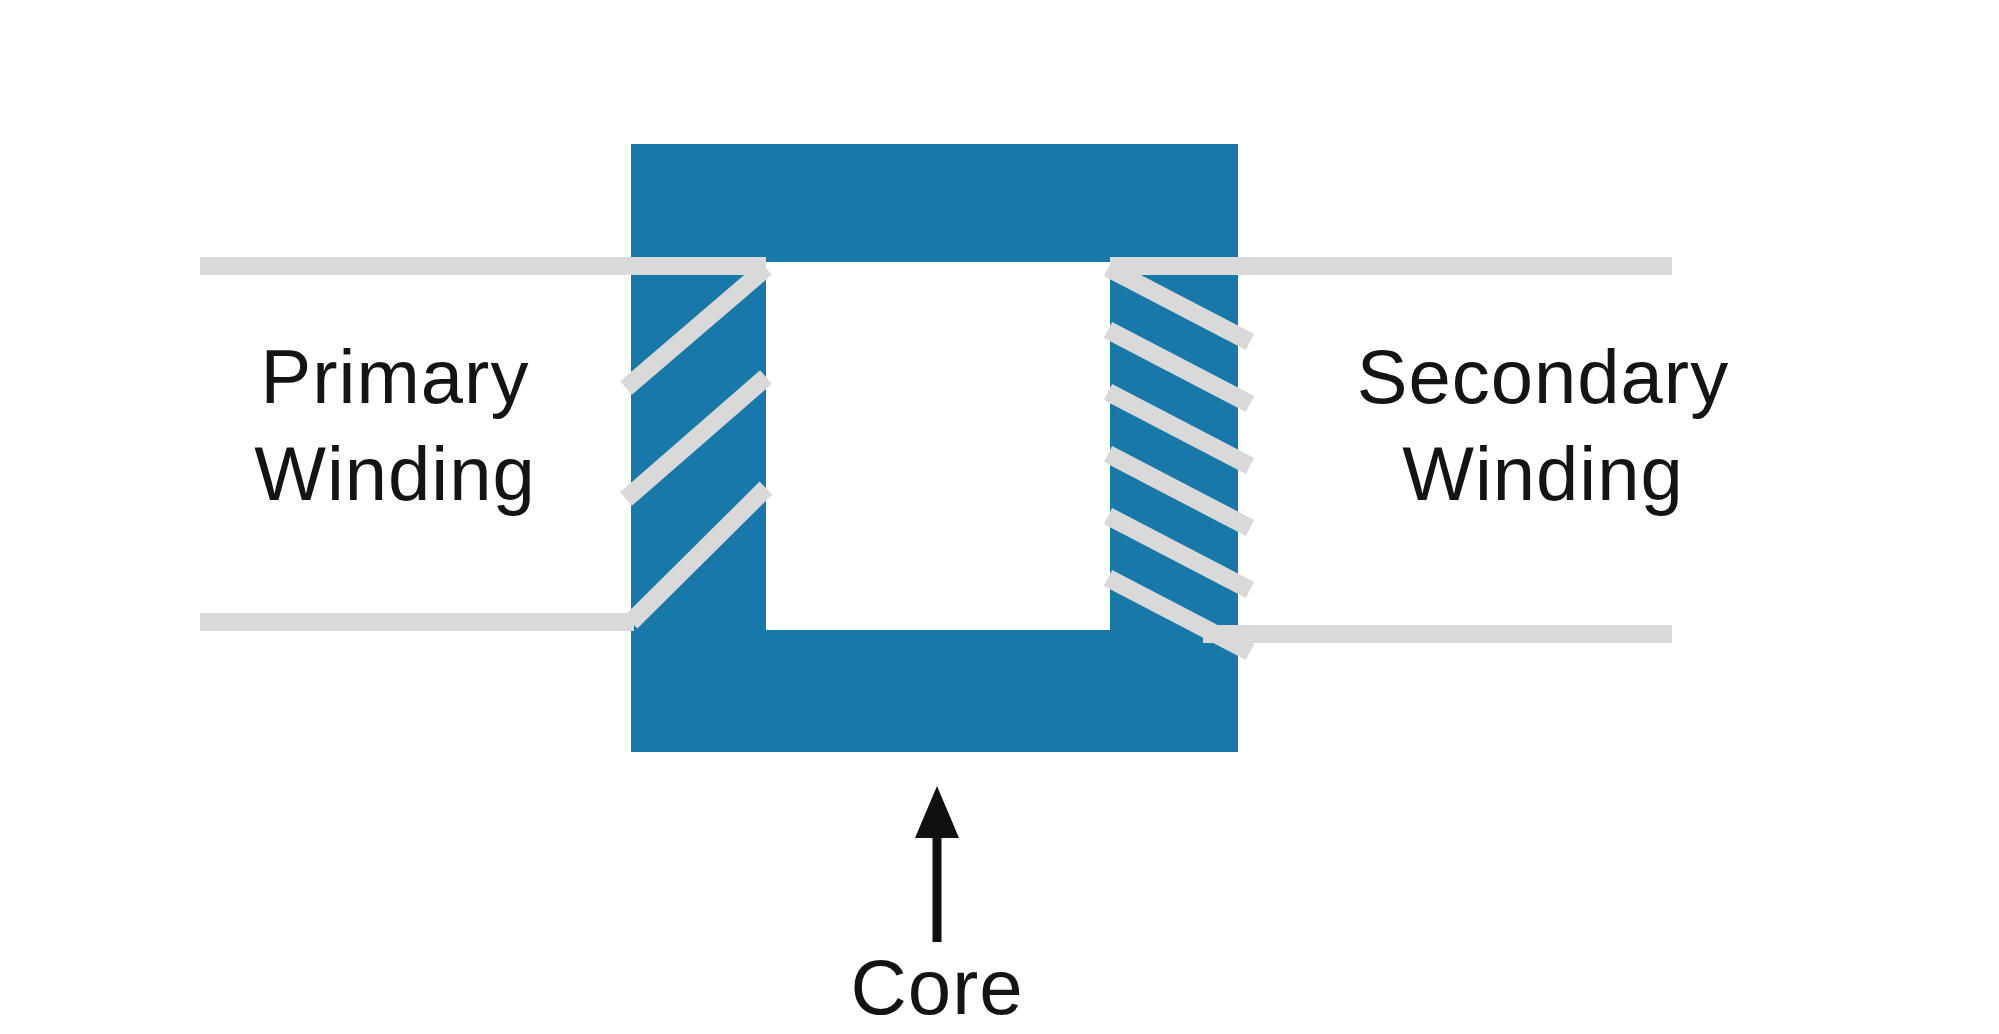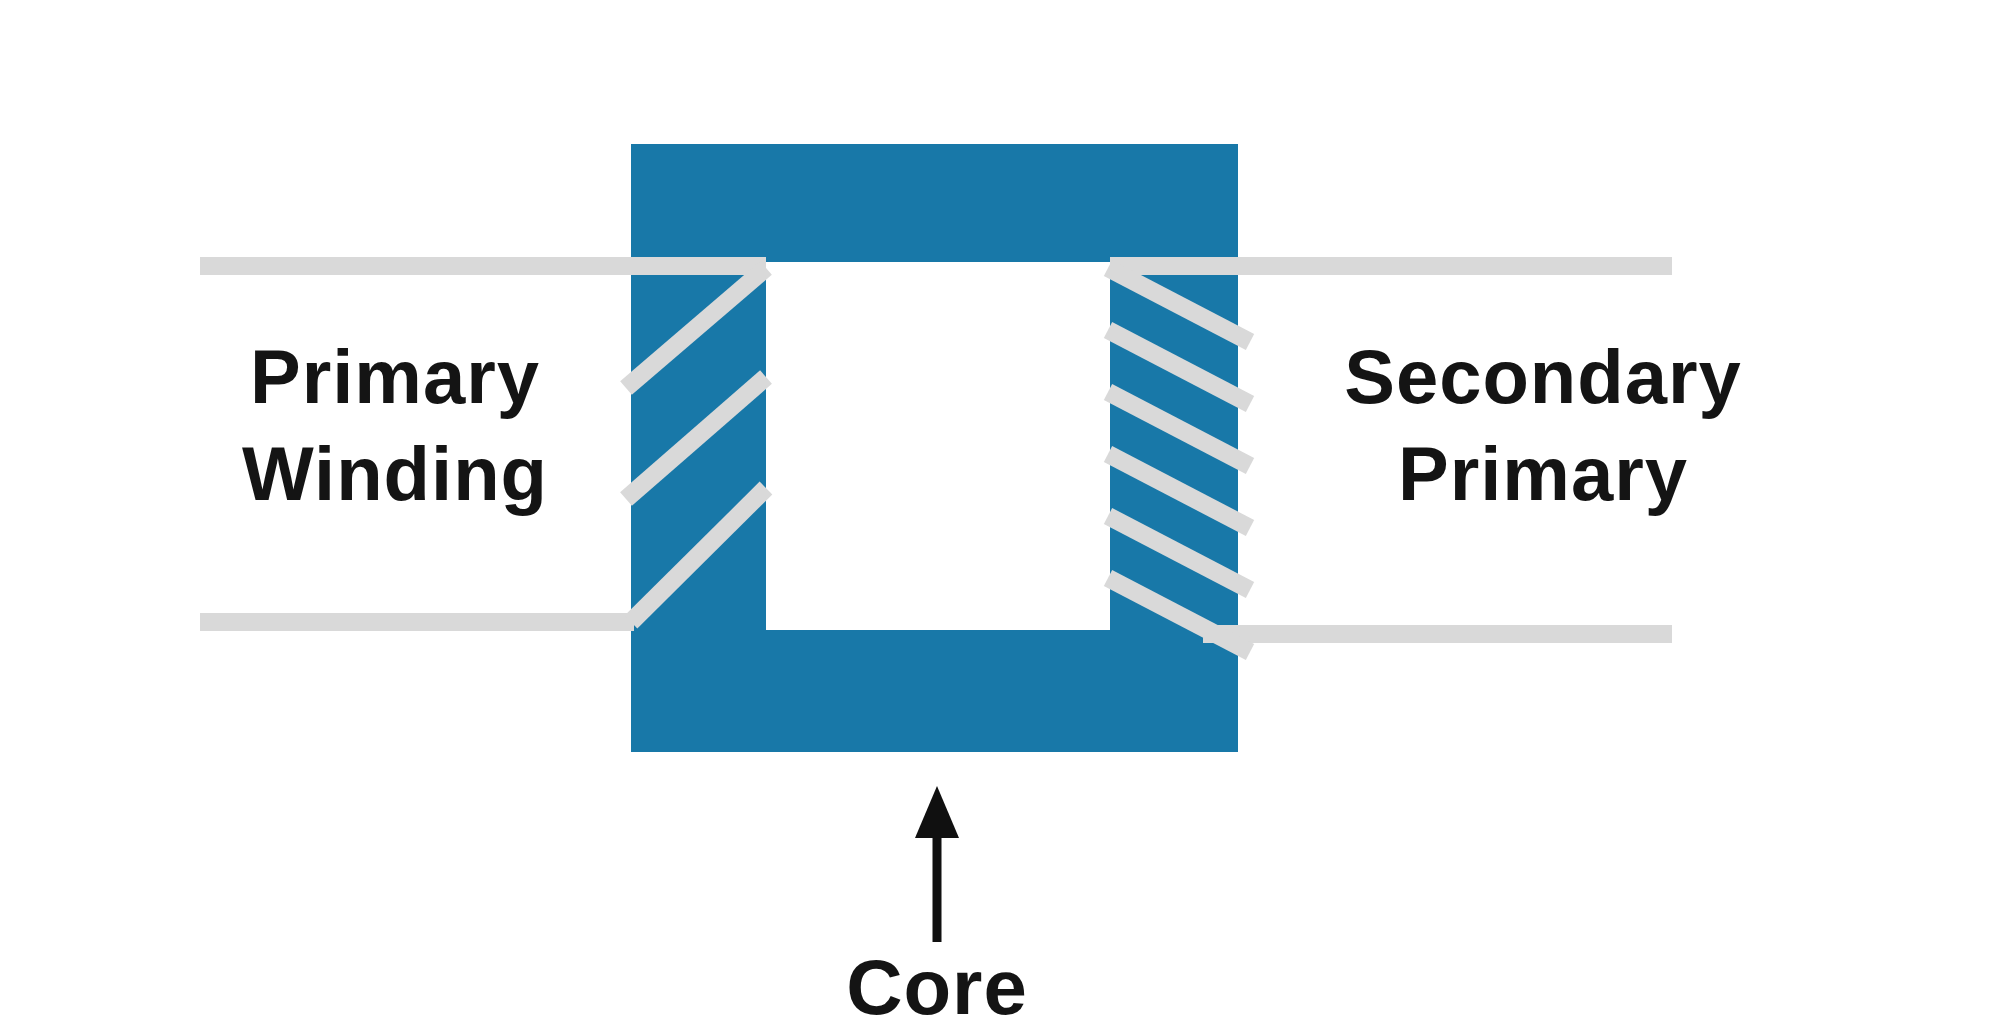--- a/index.html
+++ b/index.html
@@ -18,21 +18,21 @@
   .diagram-svg {
     position: absolute;
     inset: 0;
     width: 1999px;
     height: 1034px;
     display: block;
   }
   .label {
     position: absolute;
     color: #141414;
-    font-weight: 700;
+    font-weight: 400;
     text-align: center;
     letter-spacing: 1px;
     line-height: 1.28;
     user-select: none;
   }
   .label-primary {
     left: 140px;
     top: 328px;
     width: 510px;
     font-size: 76px;
@@ -85,17 +85,17 @@
     </g>
 
     <g>
       <line stroke-width="9" x1="937" y1="832" x2="937" y2="942" stroke="#101010"></line>
       <polygon points="937,786 915,838 959,838" fill="#101010"></polygon>
     </g>
   </svg>
 
   <div class="label label-primary">Primary Winding</div>
 
-  <div class="label label-secondary">Secondary Primary</div>
+  <div class="label label-secondary">Secondary Winding</div>
 
   <div class="label label-core">Core</div>
 
 </div>
 
 </body></html>

